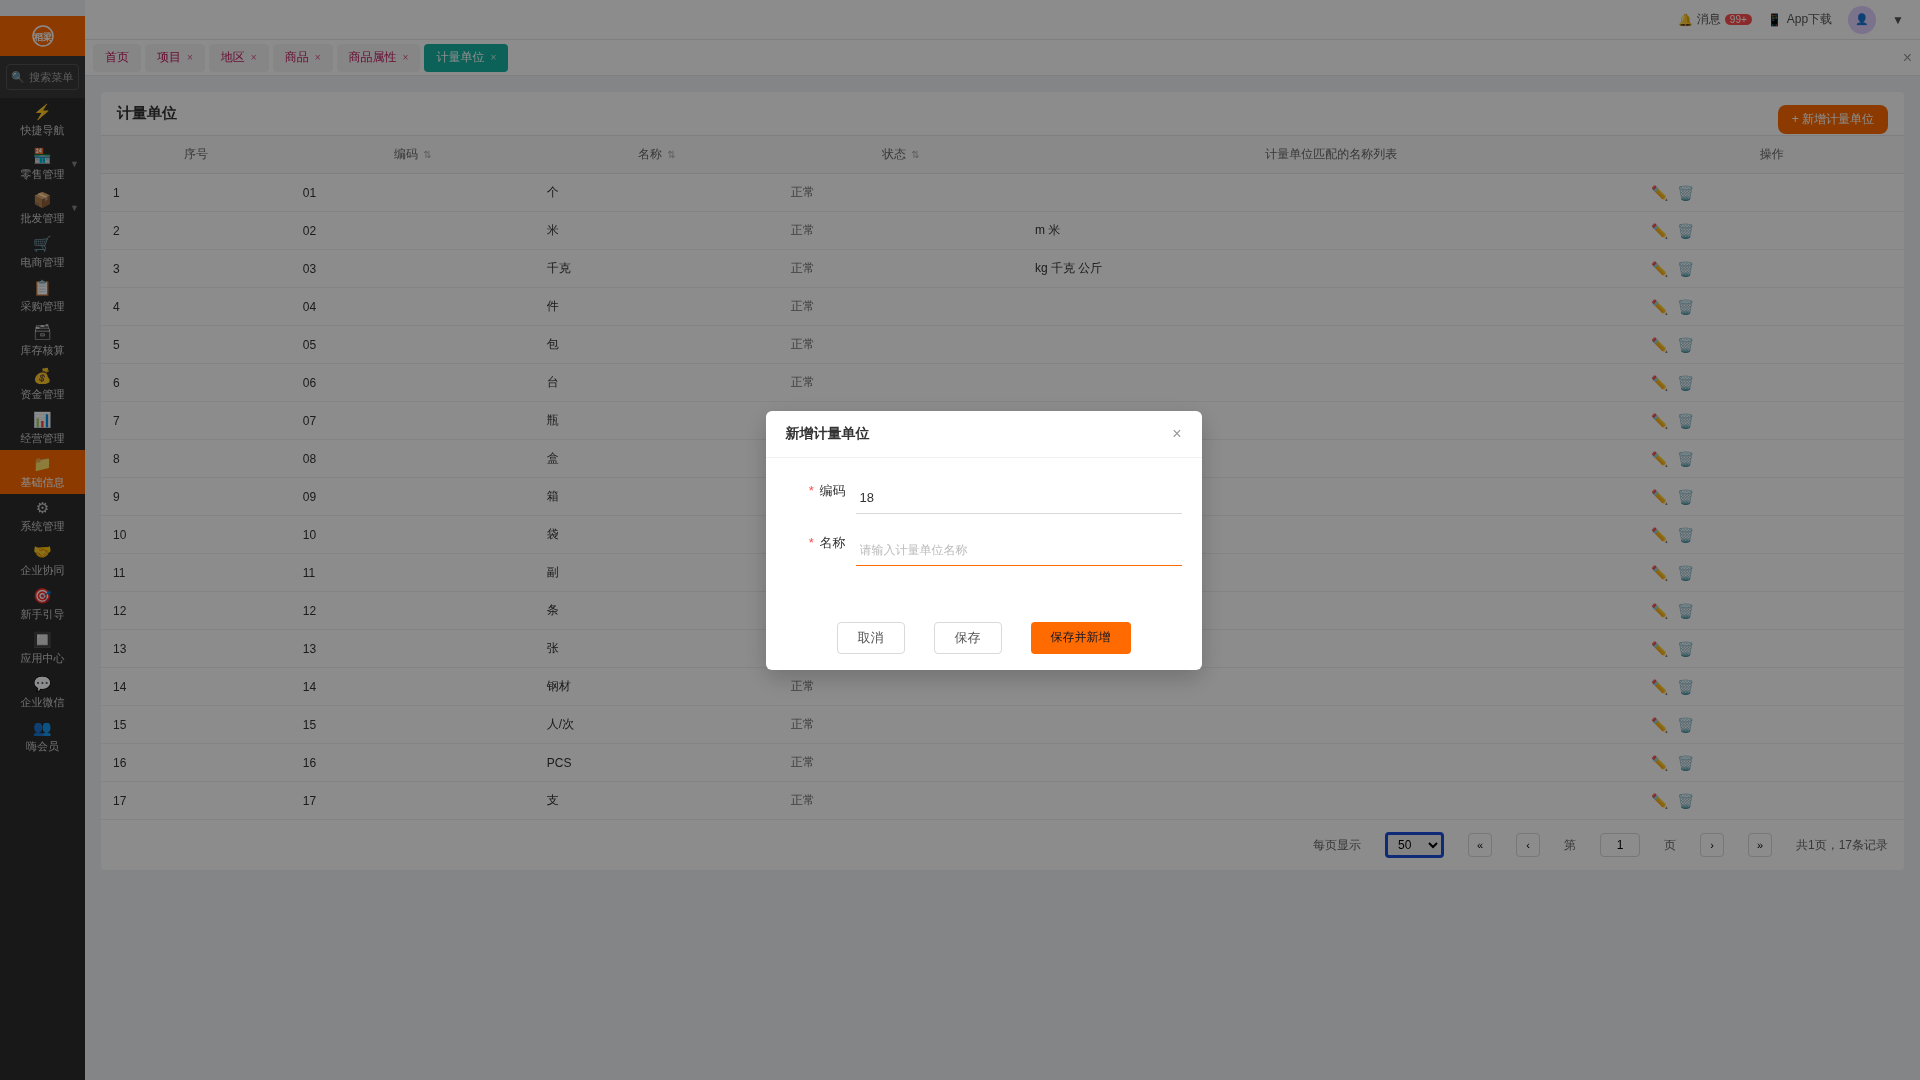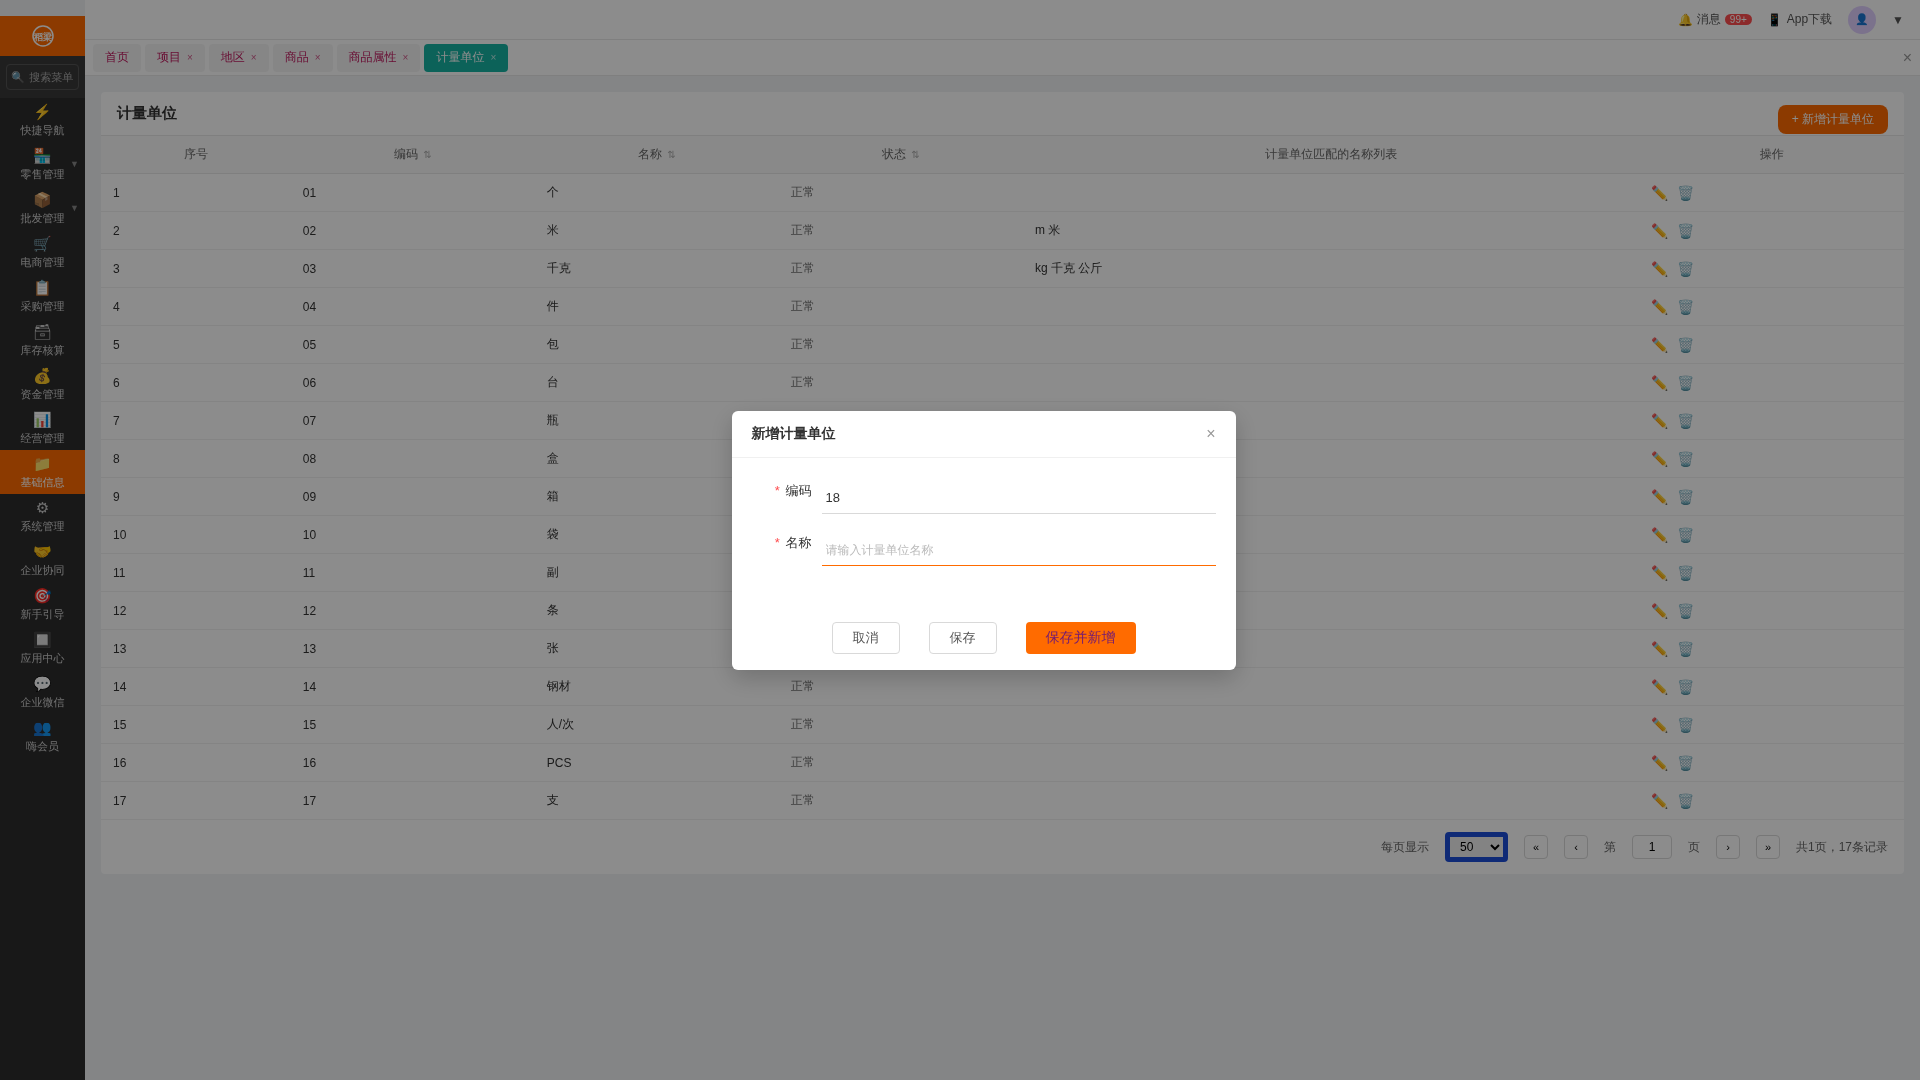--- a/index.html
+++ b/index.html
@@ -194,26 +194,26 @@
     .action-icon {
       color: #999; cursor: pointer; font-size: 14px;
     }
 
     
     .pagination {
       display: flex;
       align-items: center;
       justify-content: flex-end;
       padding: 12px 16px;
-      gap: 16px;
+      gap: 24px;
       font-size: 12px;
       color: #666;
     }
     .page-size-select {
-      border: 5px solid #1d4ed8;
+      border: 3px solid #1d4ed8;
       border-radius: 4px;
       padding: 2px 6px;
       font-size: 12px;
     }
     .page-btn {
       width: 24px; height: 24px;
       border: 1px solid #d9d9d9;
       background: #fff;
       border-radius: 4px;
       cursor: pointer;
@@ -236,21 +236,21 @@
       z-index: 200;
       display: flex;
       align-items: center;
       justify-content: center;
     }
 
     
     .modal {
       background: #fff;
       border-radius: 6px;
-      width: 504px;
+      width: 436px;
       box-shadow: 0 8px 24px rgba(0,0,0,0.2);
       overflow: hidden;
       margin-left: 47px;
     }
     .modal-header {
       padding: 14px 20px;
       border-bottom: 1px solid #f0f0f0;
       display: flex;
       align-items: center;
       justify-content: space-between;
@@ -319,24 +319,24 @@
       background: #fff;
       border-radius: 4px;
       cursor: pointer;
       font-size: 13px;
       color: #555;
     }
     .btn-save-new {
       padding: 6px 20px;
       border: none;
       background: #ff6b00;
-      color: #701a75;
-      border-radius: 4px;
-      cursor: pointer;
-      font-size: 14px;
+      color: #0f172a;
+      border-radius: 4px;
+      cursor: pointer;
+      font-size: 12px;
     }
 
     .sort-icon { font-size: 10px; color: #aaa; margin-left: 2px; }
   </style>
 </head>
 <body>
 
 <div class="sidebar">
   <div class="sidebar-logo">
     <div class="logo-icon">

